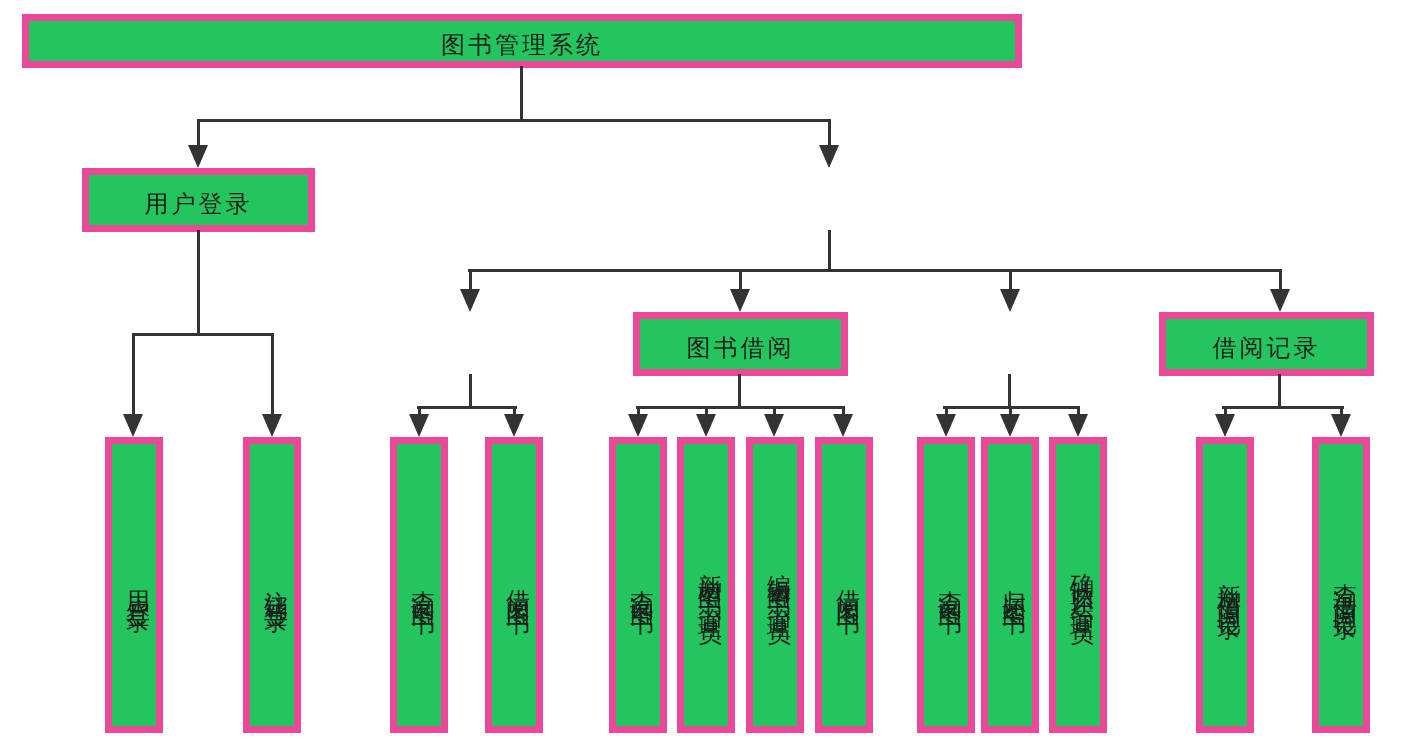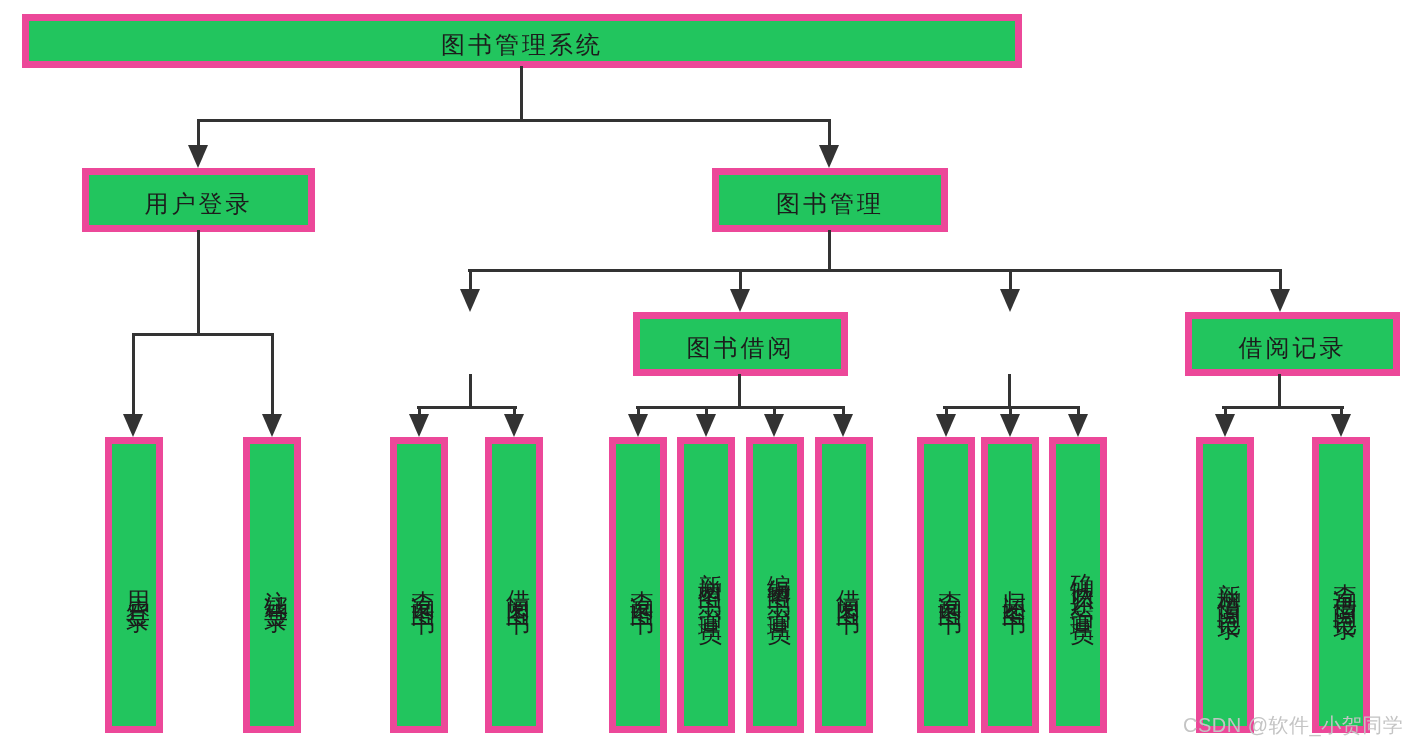--- a/index.html
+++ b/index.html
@@ -40,42 +40,41 @@
   <div class="box h root" style="left:22px; top:14px; width:1000px; height:54px;">图书管理系统</div>
 
   <div class="vline" style="left:520px; top:66px; height:56px;"></div>
   <div class="hline" style="left:197px; top:119px; width:634px;"></div>
   <div class="vline" style="left:197px; top:121px; height:27px;"></div>
   <div class="arrow" style="left:188px; top:145px;"></div>
   <div class="vline" style="left:828px; top:121px; height:27px;"></div>
   <div class="arrow" style="left:819px; top:145px;"></div>
 
   <div class="box h mid" style="left:82px; top:168px; width:233px; height:64px;">用户登录</div>
-  <div class="box h mid" style="left:712px; top:168px; width:236px; height:64px;">图书管理</div>
 
   <div class="vline" style="left:197px; top:230px; height:106px;"></div>
   <div class="hline" style="left:132px; top:333px; width:142px;"></div>
   <div class="vline" style="left:132px; top:335px; height:81px;"></div>
   <div class="arrow" style="left:123px; top:414px;"></div>
   <div class="vline" style="left:271px; top:335px; height:81px;"></div>
   <div class="arrow" style="left:262px; top:414px;"></div>
 
   <div class="vline" style="left:828px; top:230px; height:42px;"></div>
   <div class="hline" style="left:468px; top:269px; width:814px;"></div>
   <div class="vline" style="left:469px; top:271px; height:20px;"></div>
   <div class="arrow" style="left:460px; top:289px;"></div>
   <div class="vline" style="left:739px; top:271px; height:20px;"></div>
   <div class="arrow" style="left:730px; top:289px;"></div>
   <div class="vline" style="left:1009px; top:271px; height:20px;"></div>
   <div class="arrow" style="left:1000px; top:289px;"></div>
   <div class="vline" style="left:1279px; top:271px; height:20px;"></div>
   <div class="arrow" style="left:1270px; top:289px;"></div>
 
   <div class="box h mid" style="left:633px; top:312px; width:215px; height:64px;font-family:Liberation Serif, serif;">图书借阅</div>
-  <div class="box h mid" style="left:1185px; top:312px; width:215px; height:64px;">借阅记录</div>
+  <div class="box h mid" style="left:1159px; top:312px; width:215px; height:64px;">借阅记录</div>
 
   <div class="vline" style="left:469px; top:374px; height:35px;"></div>
   <div class="hline" style="left:417px; top:406px; width:100px;"></div>
   <div class="vline" style="left:418px; top:408px; height:8px;"></div>
   <div class="arrow" style="left:409px; top:414px;"></div>
   <div class="vline" style="left:513px; top:408px; height:8px;"></div>
   <div class="arrow" style="left:504px; top:414px;"></div>
 
   <div class="vline" style="left:738px; top:374px; height:35px;"></div>
   <div class="hline" style="left:636px; top:406px; width:209px;"></div>
@@ -115,15 +114,14 @@
   <div class="box v" style="left:746px; top:437px; width:58px; height:296px;">编辑图书（管理员）</div>
   <div class="box v" style="left:815px; top:437px; width:58px; height:296px;">借阅图书</div>
 
   <div class="box v" style="left:917px; top:437px; width:58px; height:296px;">查询图书</div>
   <div class="box v" style="left:981px; top:437px; width:58px; height:296px;">归还图书</div>
   <div class="box v" style="left:1049px; top:437px; width:58px; height:296px;">确认归还（管理员）</div>
 
   <div class="box v" style="left:1196px; top:437px; width:58px; height:296px;">新增借阅记录</div>
   <div class="box v" style="left:1312px; top:437px; width:58px; height:296px;">查询借阅记录</div>
 
-  <div class="watermark">CSDN @软件_小贺同学</div>
 
 </div>
 
 </body></html>

